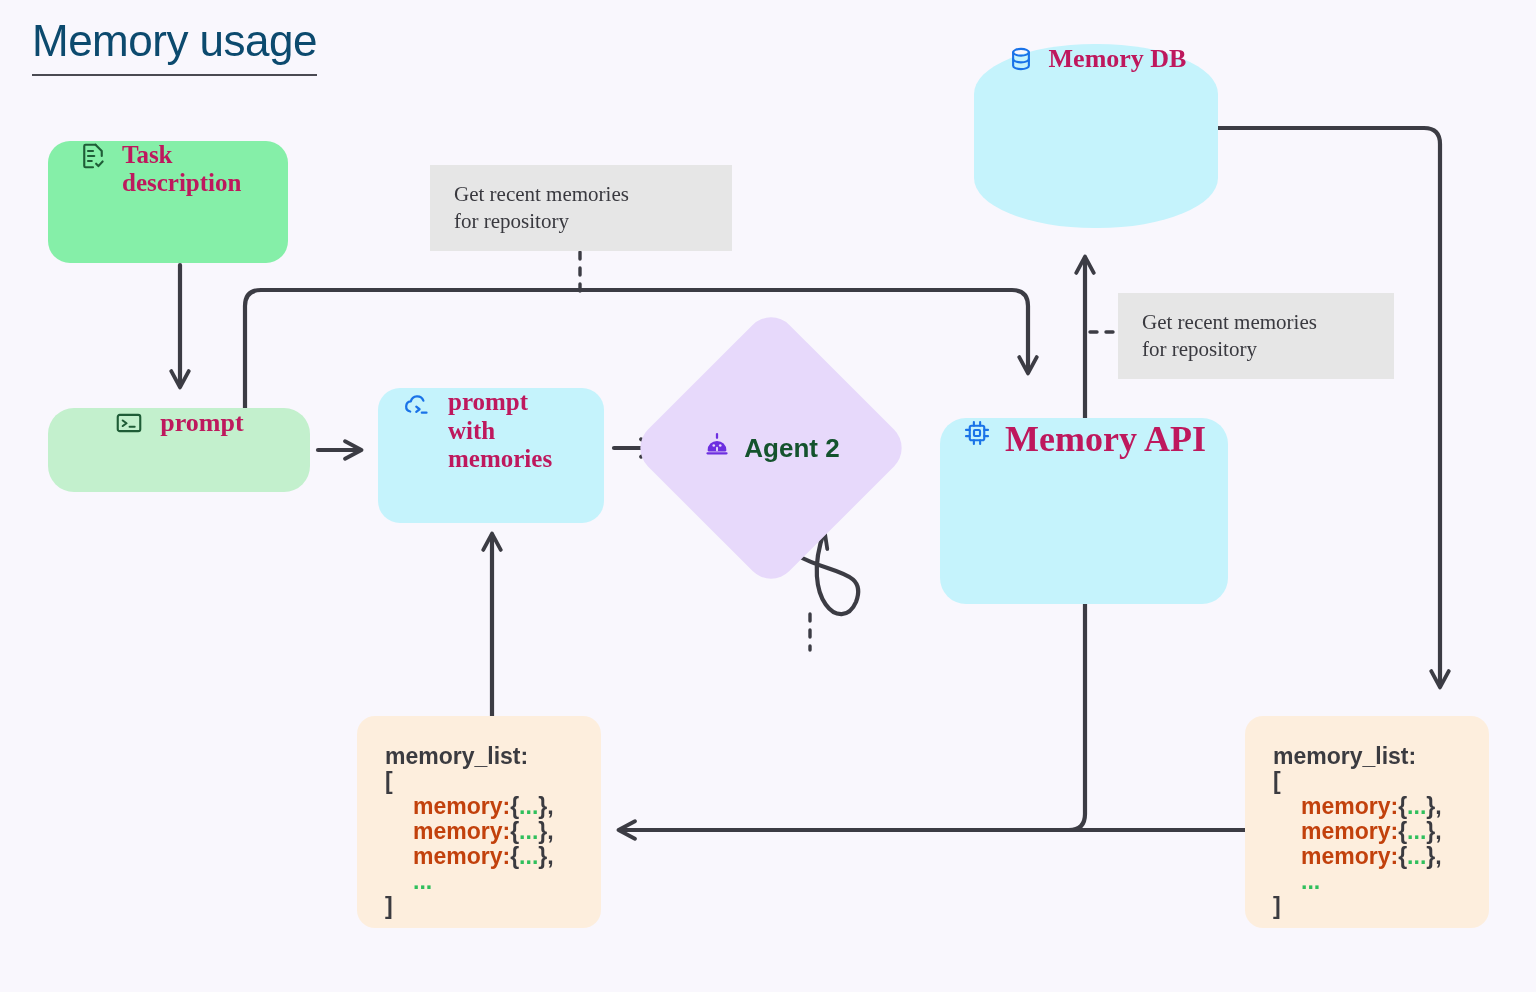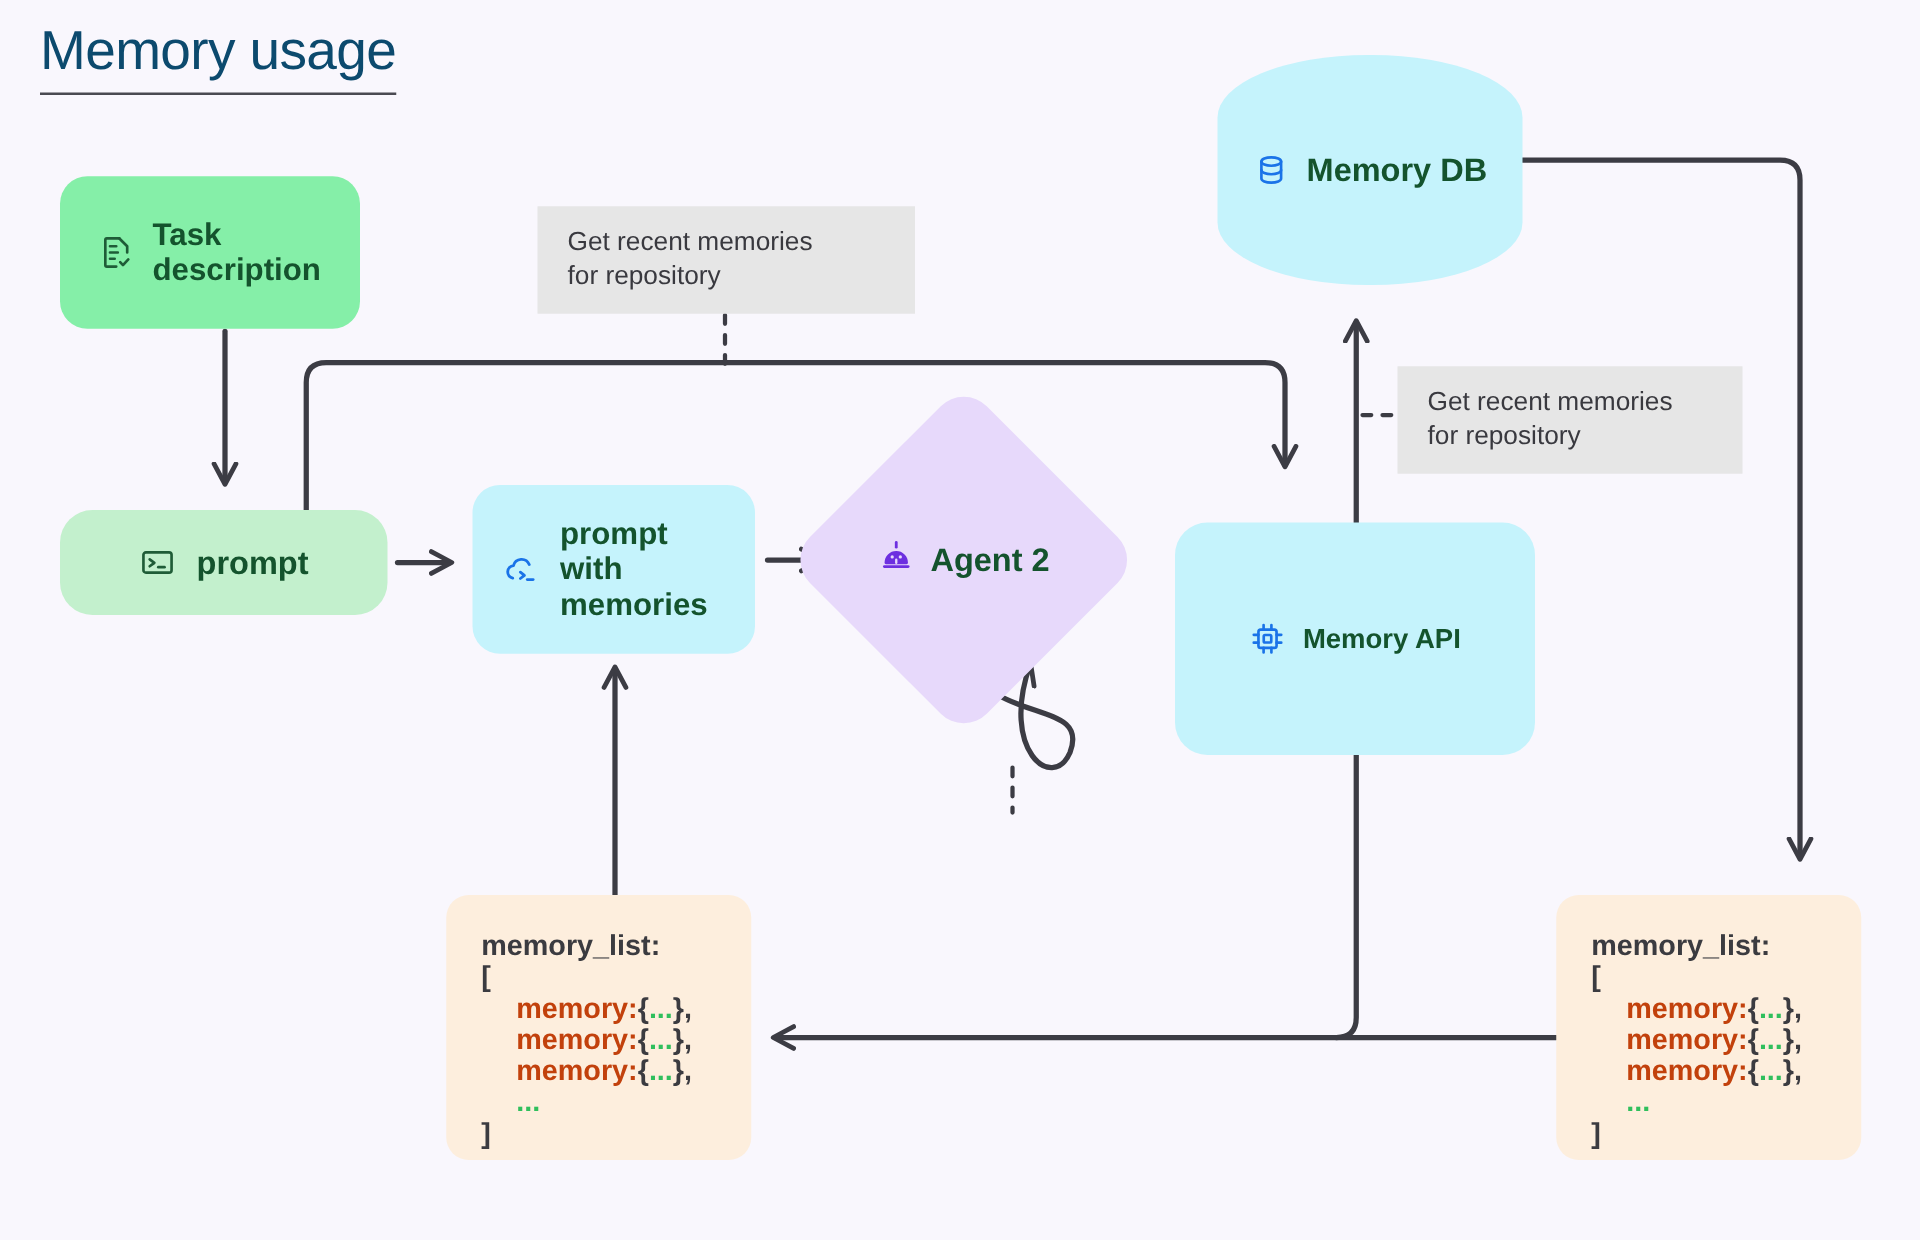--- a/index.html
+++ b/index.html
@@ -36,26 +36,27 @@
     color: #0c4a6e;
     padding-bottom: 10px;
     border-bottom: 2px solid #4a4a52;
     line-height: 1.05;
   }
 
   
   .node {
     position: absolute;
     display: flex;
-    align-items: center;
+    align-items: flex-start;
     justify-content: center;
     gap: 12px;
-    color: #14532d;
+    color: #be185d;
     font-weight: 700;
     z-index: 3;
+    font-family: Liberation Serif, serif;
   }
   .node .icon { flex: 0 0 auto; display: flex; align-items: center; justify-content: center; }
   .node .lbl { white-space: pre-line; }
 
   
   #task-description {
     left: 48px; top: 141px; width: 240px; height: 122px;
     background: #85efa8;
     border-radius: 22px;
     font-size: 25px;
@@ -104,39 +105,39 @@
     gap: 12px;
     font-size: 26px; font-weight: 700; color: #14532d;
     white-space: nowrap;
   }
 
   
   #memory-api {
     left: 940px; top: 418px; width: 288px; height: 186px;
     background: #c5f3fc;
     border-radius: 26px;
-    font-size: 22px;
+    font-size: 36px;
     gap: 13px;
   }
 
   
   #memory-db {
     left: 974px; top: 44px; width: 244px; height: 184px;
     background: #c5f3fc;
     border-radius: 120px / 50px;
     font-size: 26px;
     gap: 13px;
   }
 
   
   .note {
     position: absolute;
     background: #e6e6e6;
     color: #39393f;
-    font-family: Liberation Sans, sans-serif;
+    font-family: Liberation Serif, serif;
     font-size: 21px;
     line-height: 1.28;
     padding: 16px 24px;
     white-space: pre-line;
     z-index: 3;
   }
   #note-top    { left: 430px; top: 165px; width: 302px; }
   #note-right  { left: 1118px; top: 293px; width: 276px; }
   #note-iterate{ left: 646px; top: 650px; width: 328px; }
 

